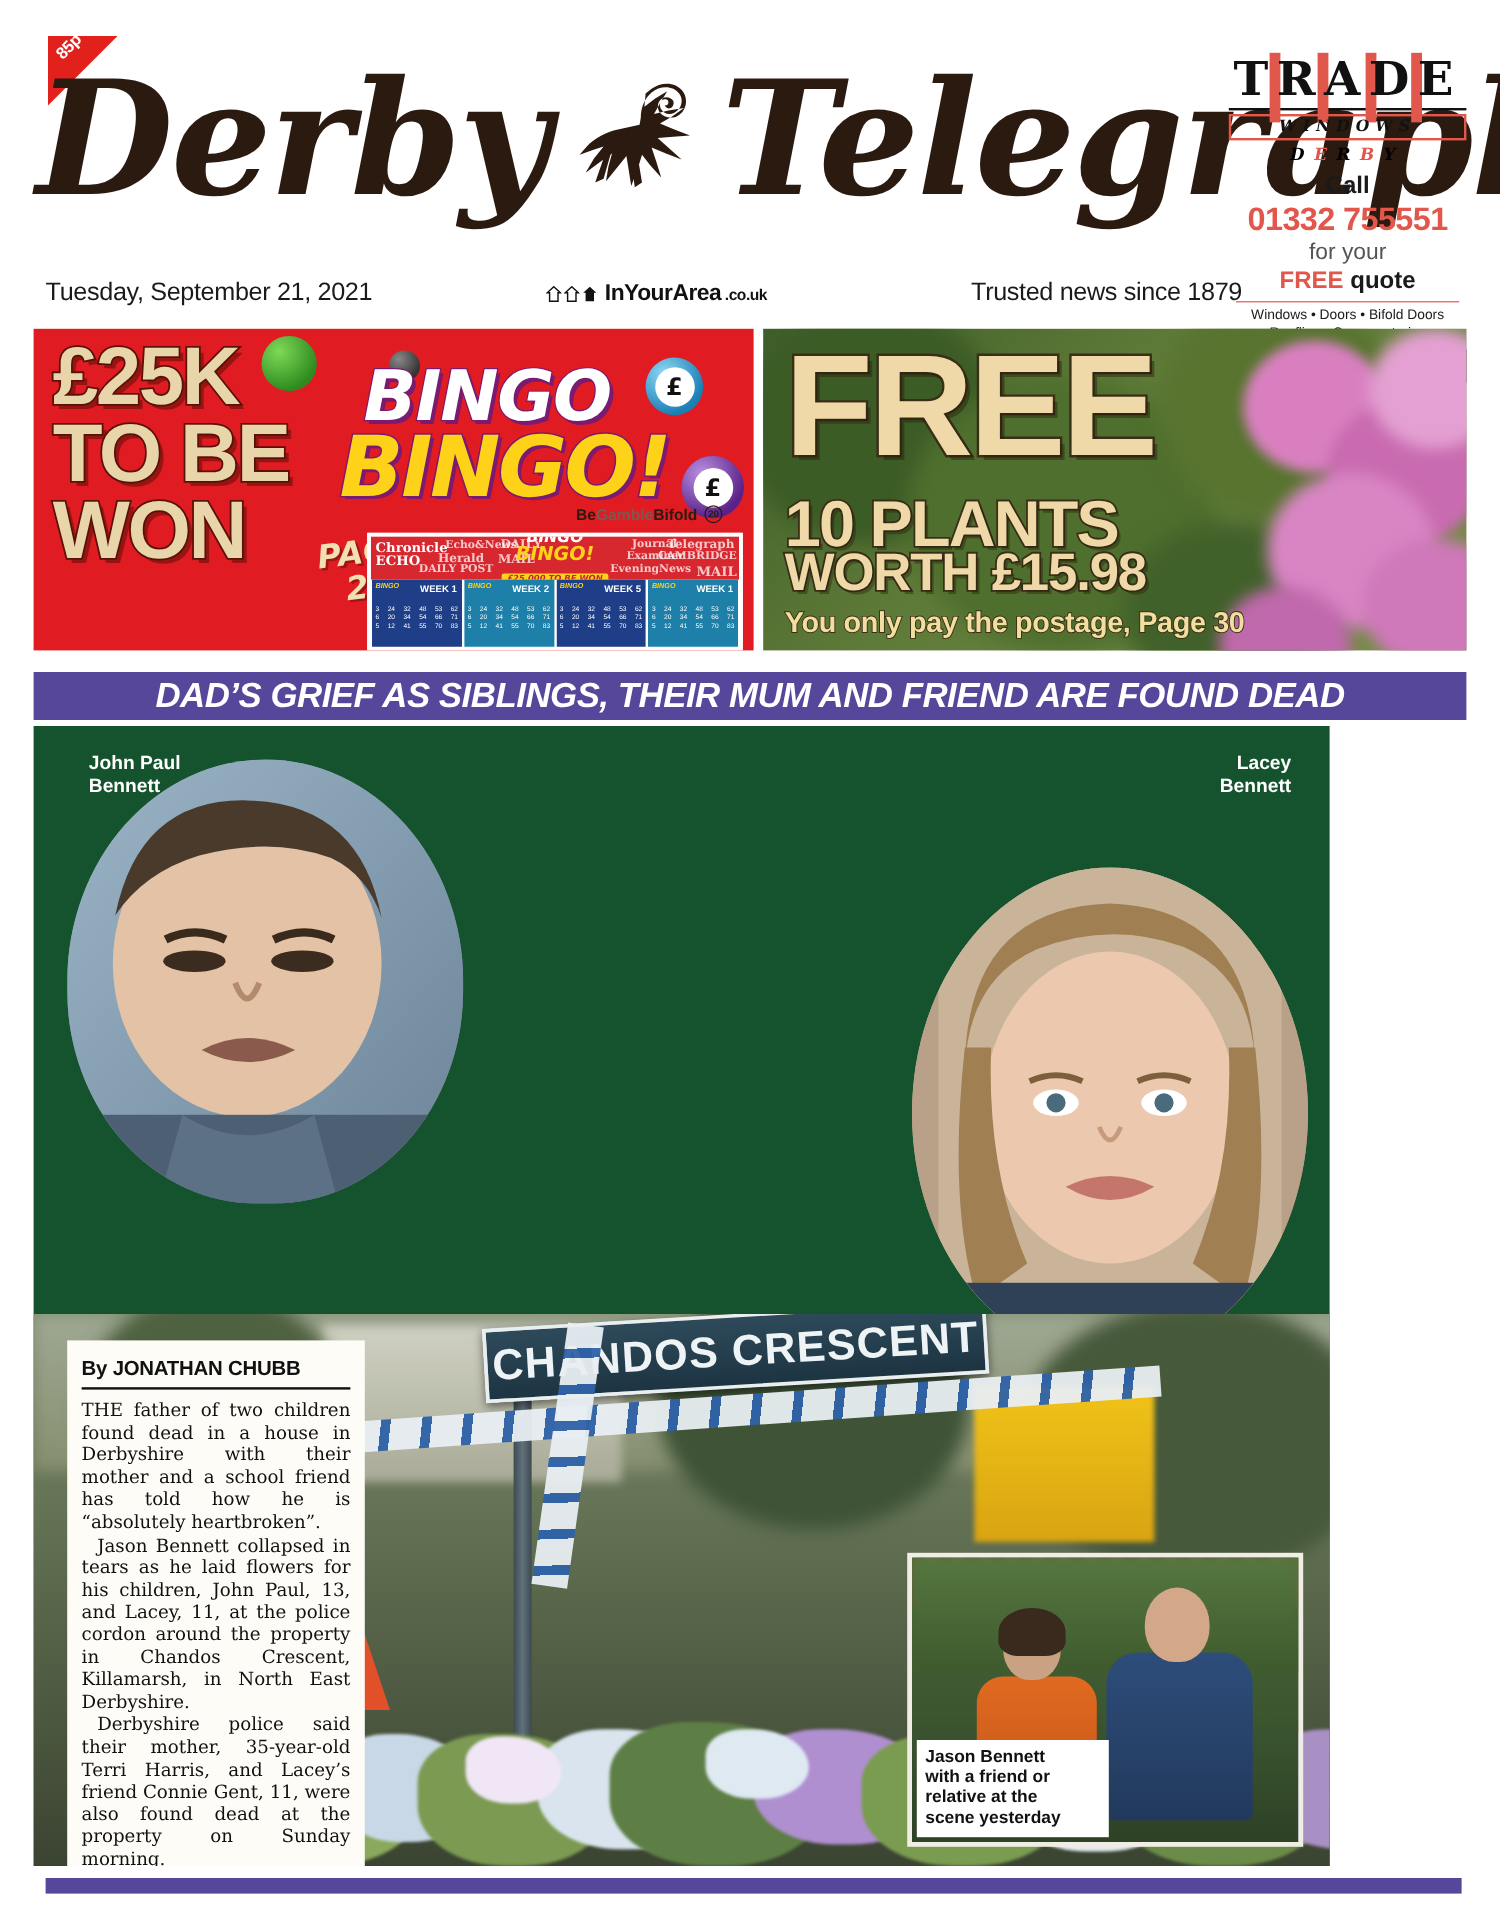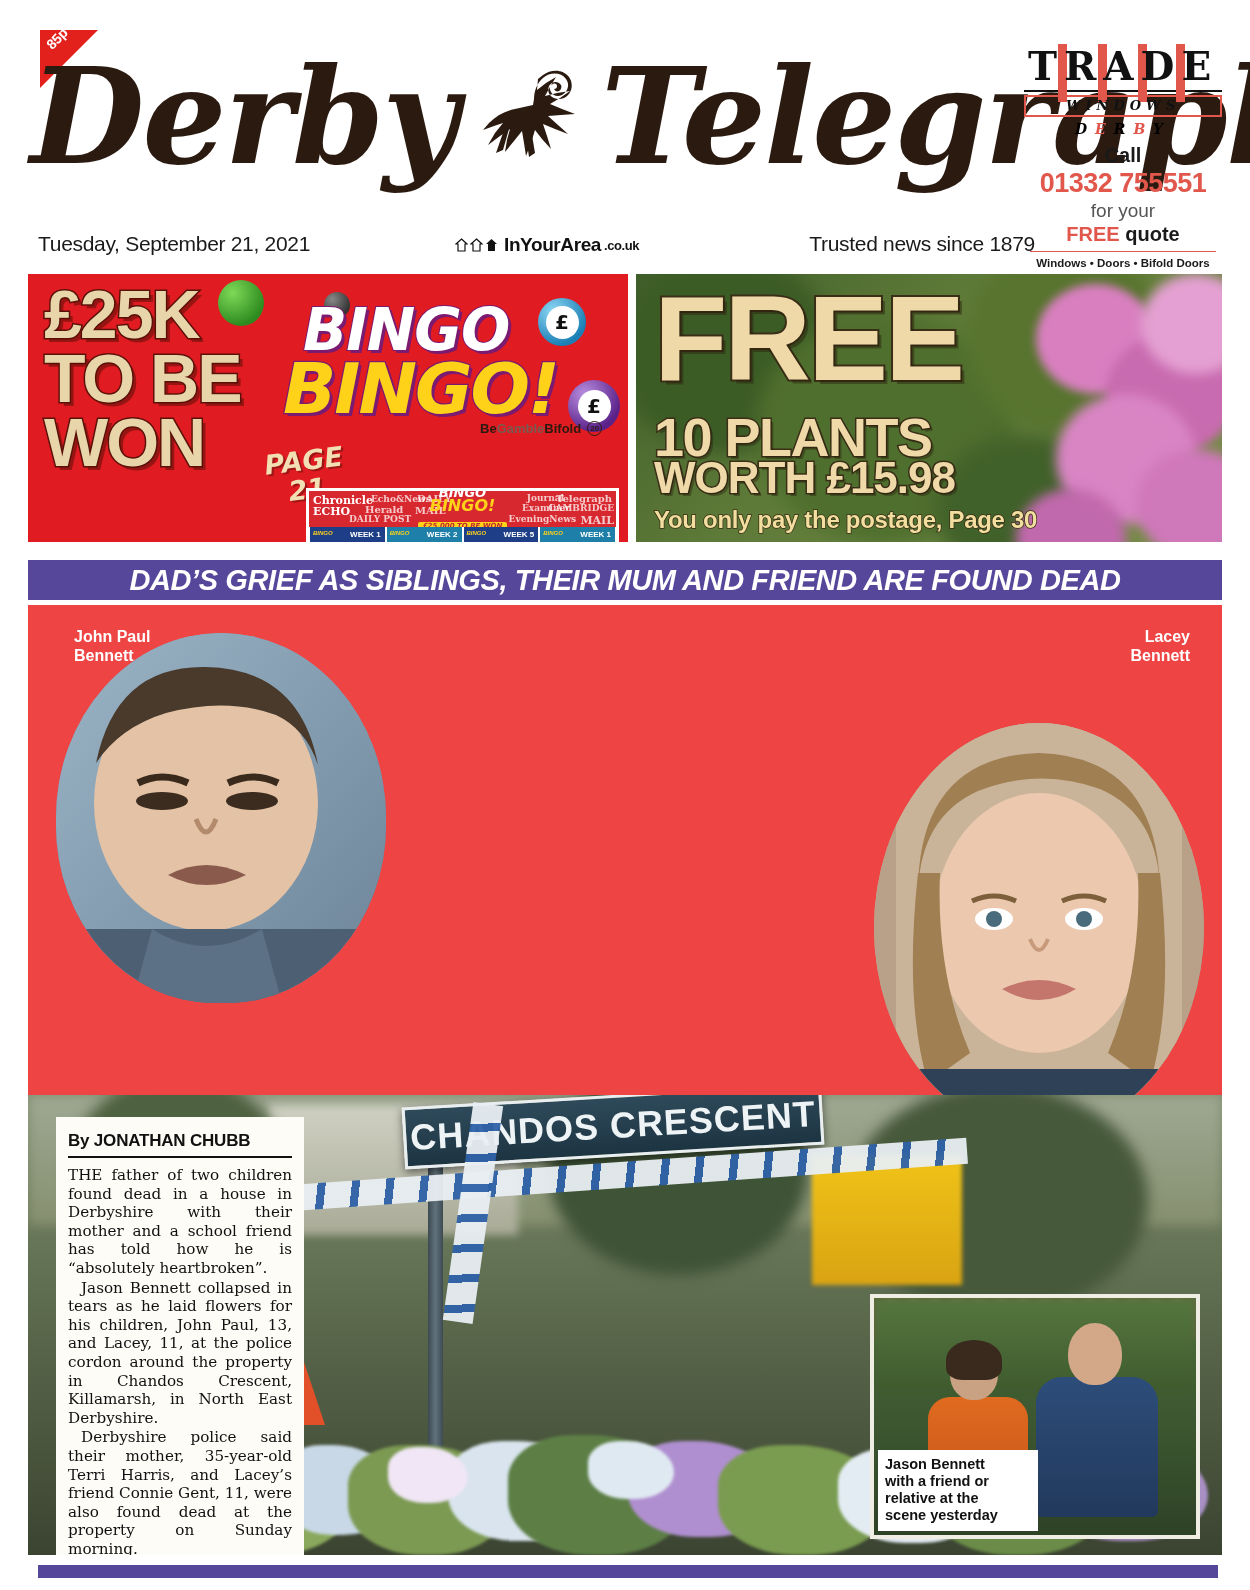--- a/index.html
+++ b/index.html
@@ -129,21 +129,21 @@
     position: relative;
     z-index: 3;
   }
   .tw-derby span:nth-child(2), .tw-derby span:nth-child(4) { color: #e2574c; }
   .tw-call { font-size: 20px; font-weight: bold; color: #1a1a1a; line-height: 24px; }
   .tw-phone { font-size: 27px; font-weight: bold; color: #e2574c; line-height: 32px; letter-spacing: -0.5px; }
   .tw-foryour { font-size: 19px; color: #555; line-height: 23px; }
   .tw-freequote { font-size: 20px; font-weight: bold; color: #1a1a1a; line-height: 24px; }
   .tw-freequote .r { color: #e2574c; }
   .tw-rule { border-top: 1.5px solid #e2574c; margin: 5px 6px 4px; }
-  .tw-services { font-size: 11.5px; color: #1a1a1a; line-height: 15px; font-weight: bold; }
+  .tw-services { font-size: 11.5px; color: #1a1a1a; line-height: 15px; font-weight: normal; }
   .tw-url {
     background: #000; color: #fff;
     font-size: 15px; font-weight: bold;
     padding: 5px 0 6px;
     margin-top: 5px;
     letter-spacing: -0.2px;
   }
 
   
   .datebar {
@@ -264,21 +264,20 @@
     border-radius: 50%; font-size: 8px;
     display: flex; align-items: center; justify-content: center;
   }
 
   .bingo-ticket {
     position: absolute; left: 278px; top: 170px;
     width: 313px; height: 98px;
     background: #fff;
     border: 3px solid #fff;
     overflow: hidden;
-    margin-top: 44px;
   }
   .ticket-top {
     height: 36px; background: #d8282f; position: relative;
     display: flex; align-items: center; justify-content: center;
     overflow: hidden;
   }
   .ticket-mast {
     position: absolute;
     font-family: "DejaVu Serif", "Liberation Serif", serif;
     font-weight: bold;
@@ -382,22 +381,22 @@
     font-weight: bold;
     font-size: 29px;
     letter-spacing: -0.4px;
     display: flex; align-items: center; justify-content: center;
   }
 
   
   .hero {
     position: absolute;
     left: 28px; top: 605px;
-    width: 1194px; height: 950px;
-    background: #ef4444;
+    width: 1080px; height: 950px;
+    background: #14532d;
     overflow: hidden;
   }
 
   .portrait {
     position: absolute;
     border-radius: 50%;
     overflow: hidden;
   }
   .portrait-left {
     left: 28px; top: 28px;

